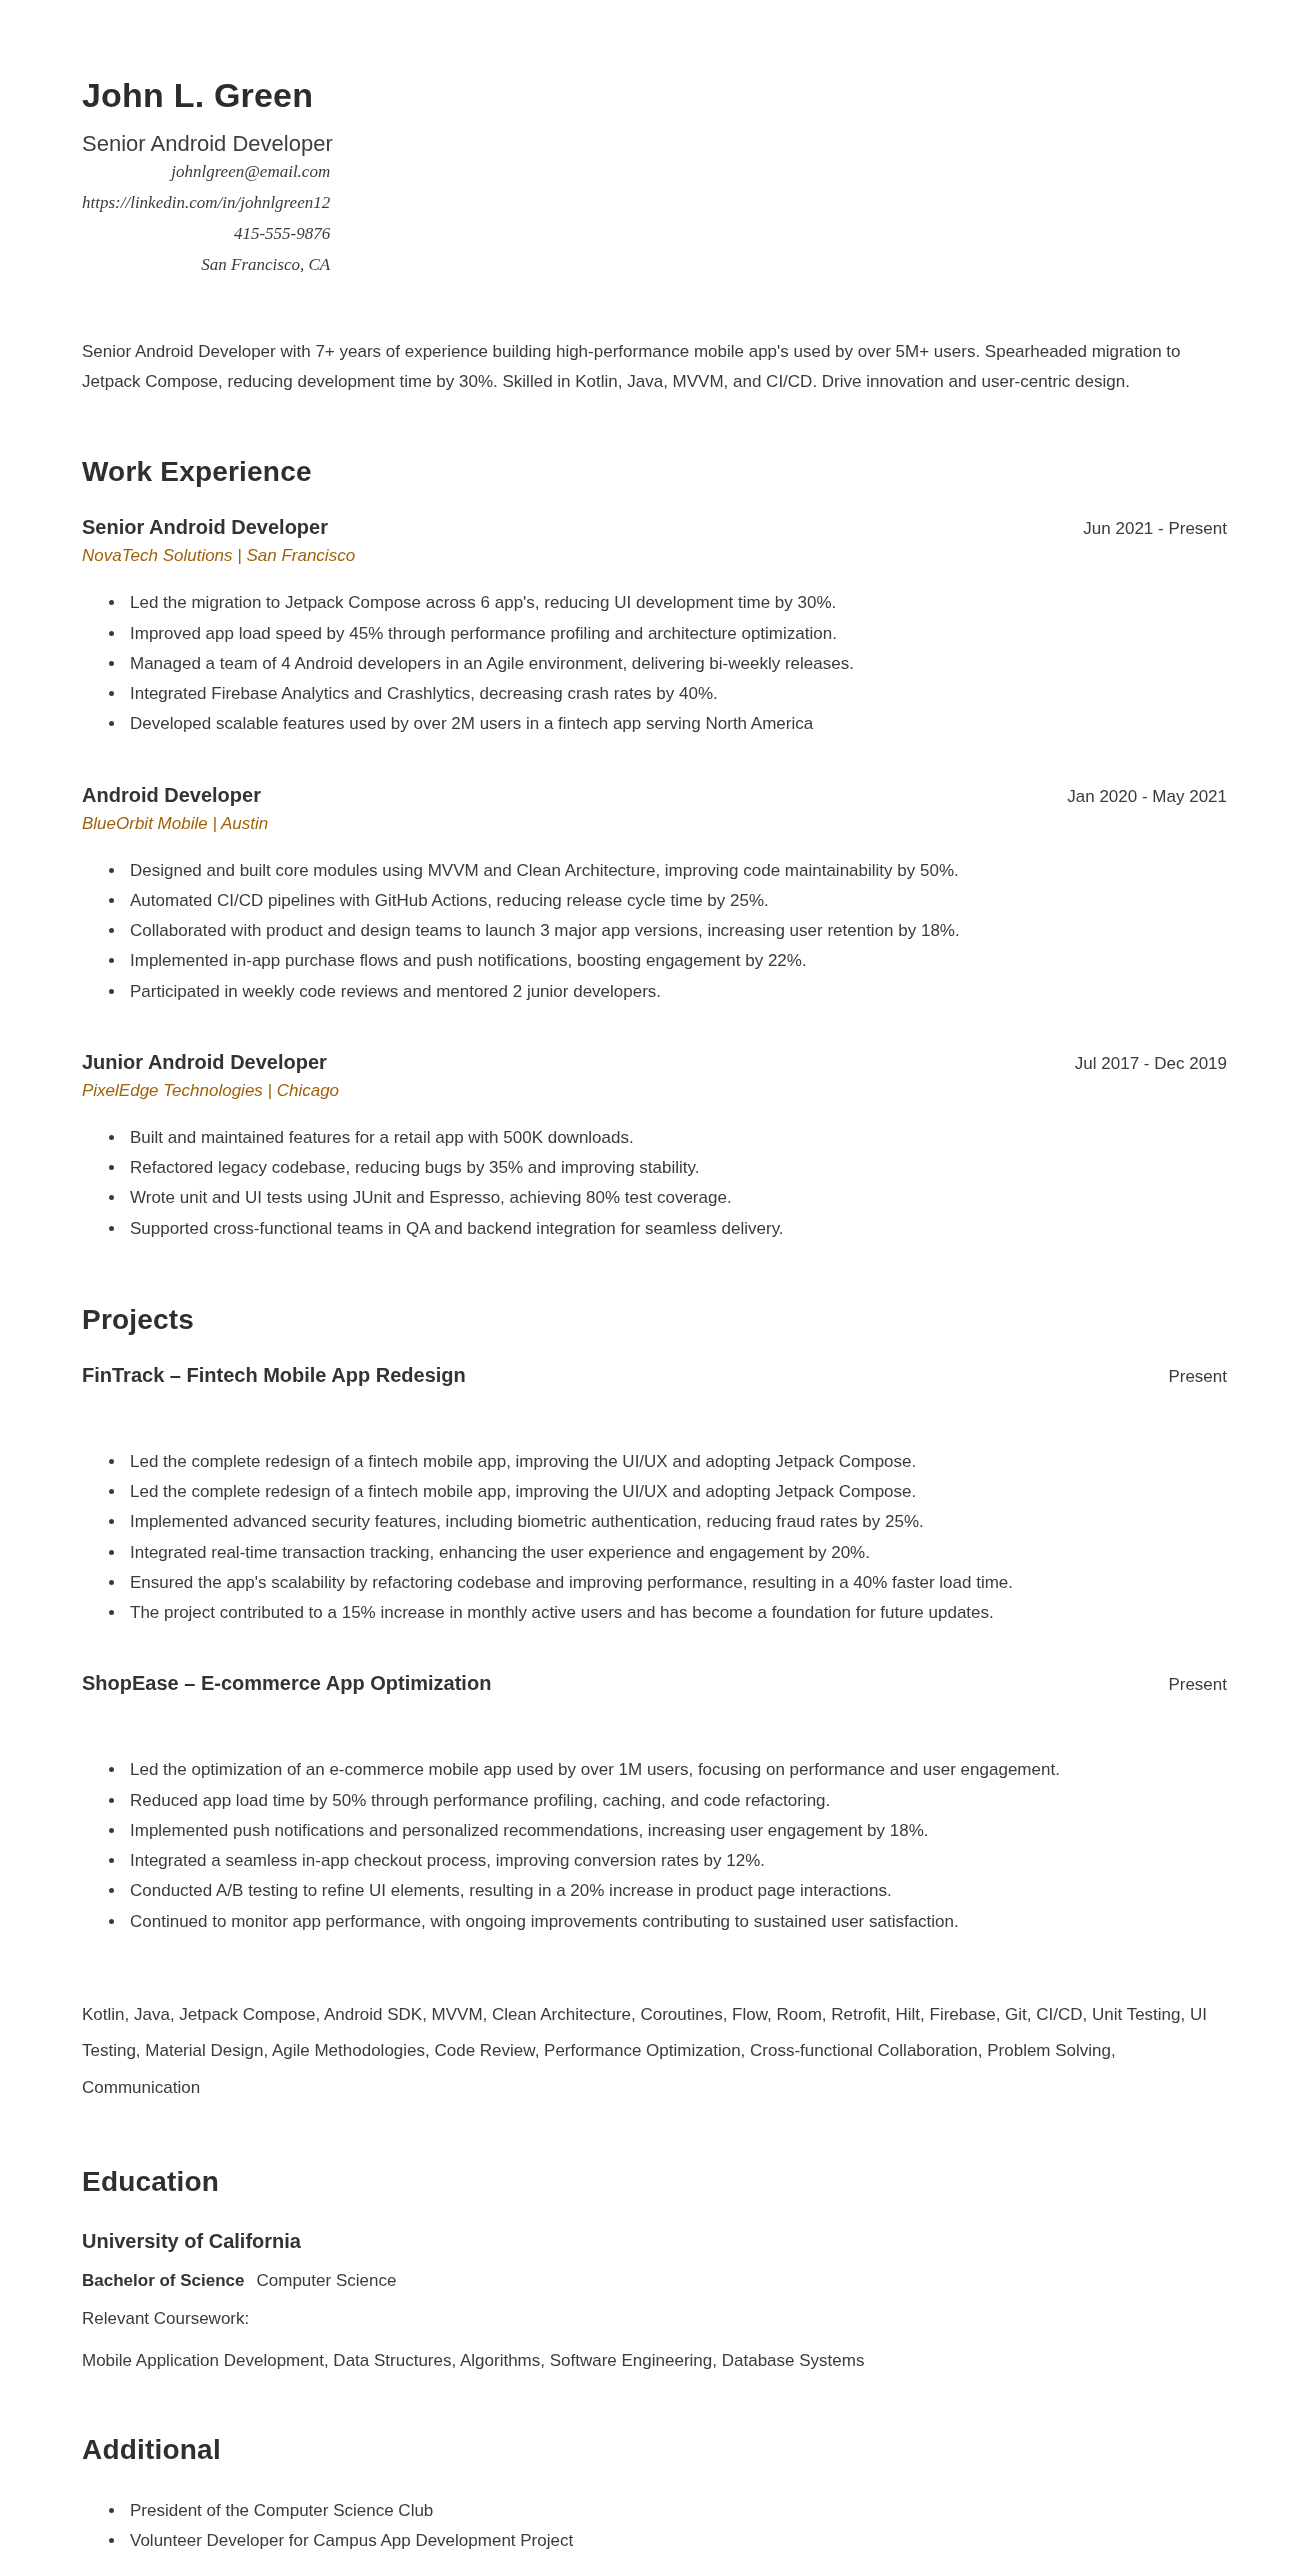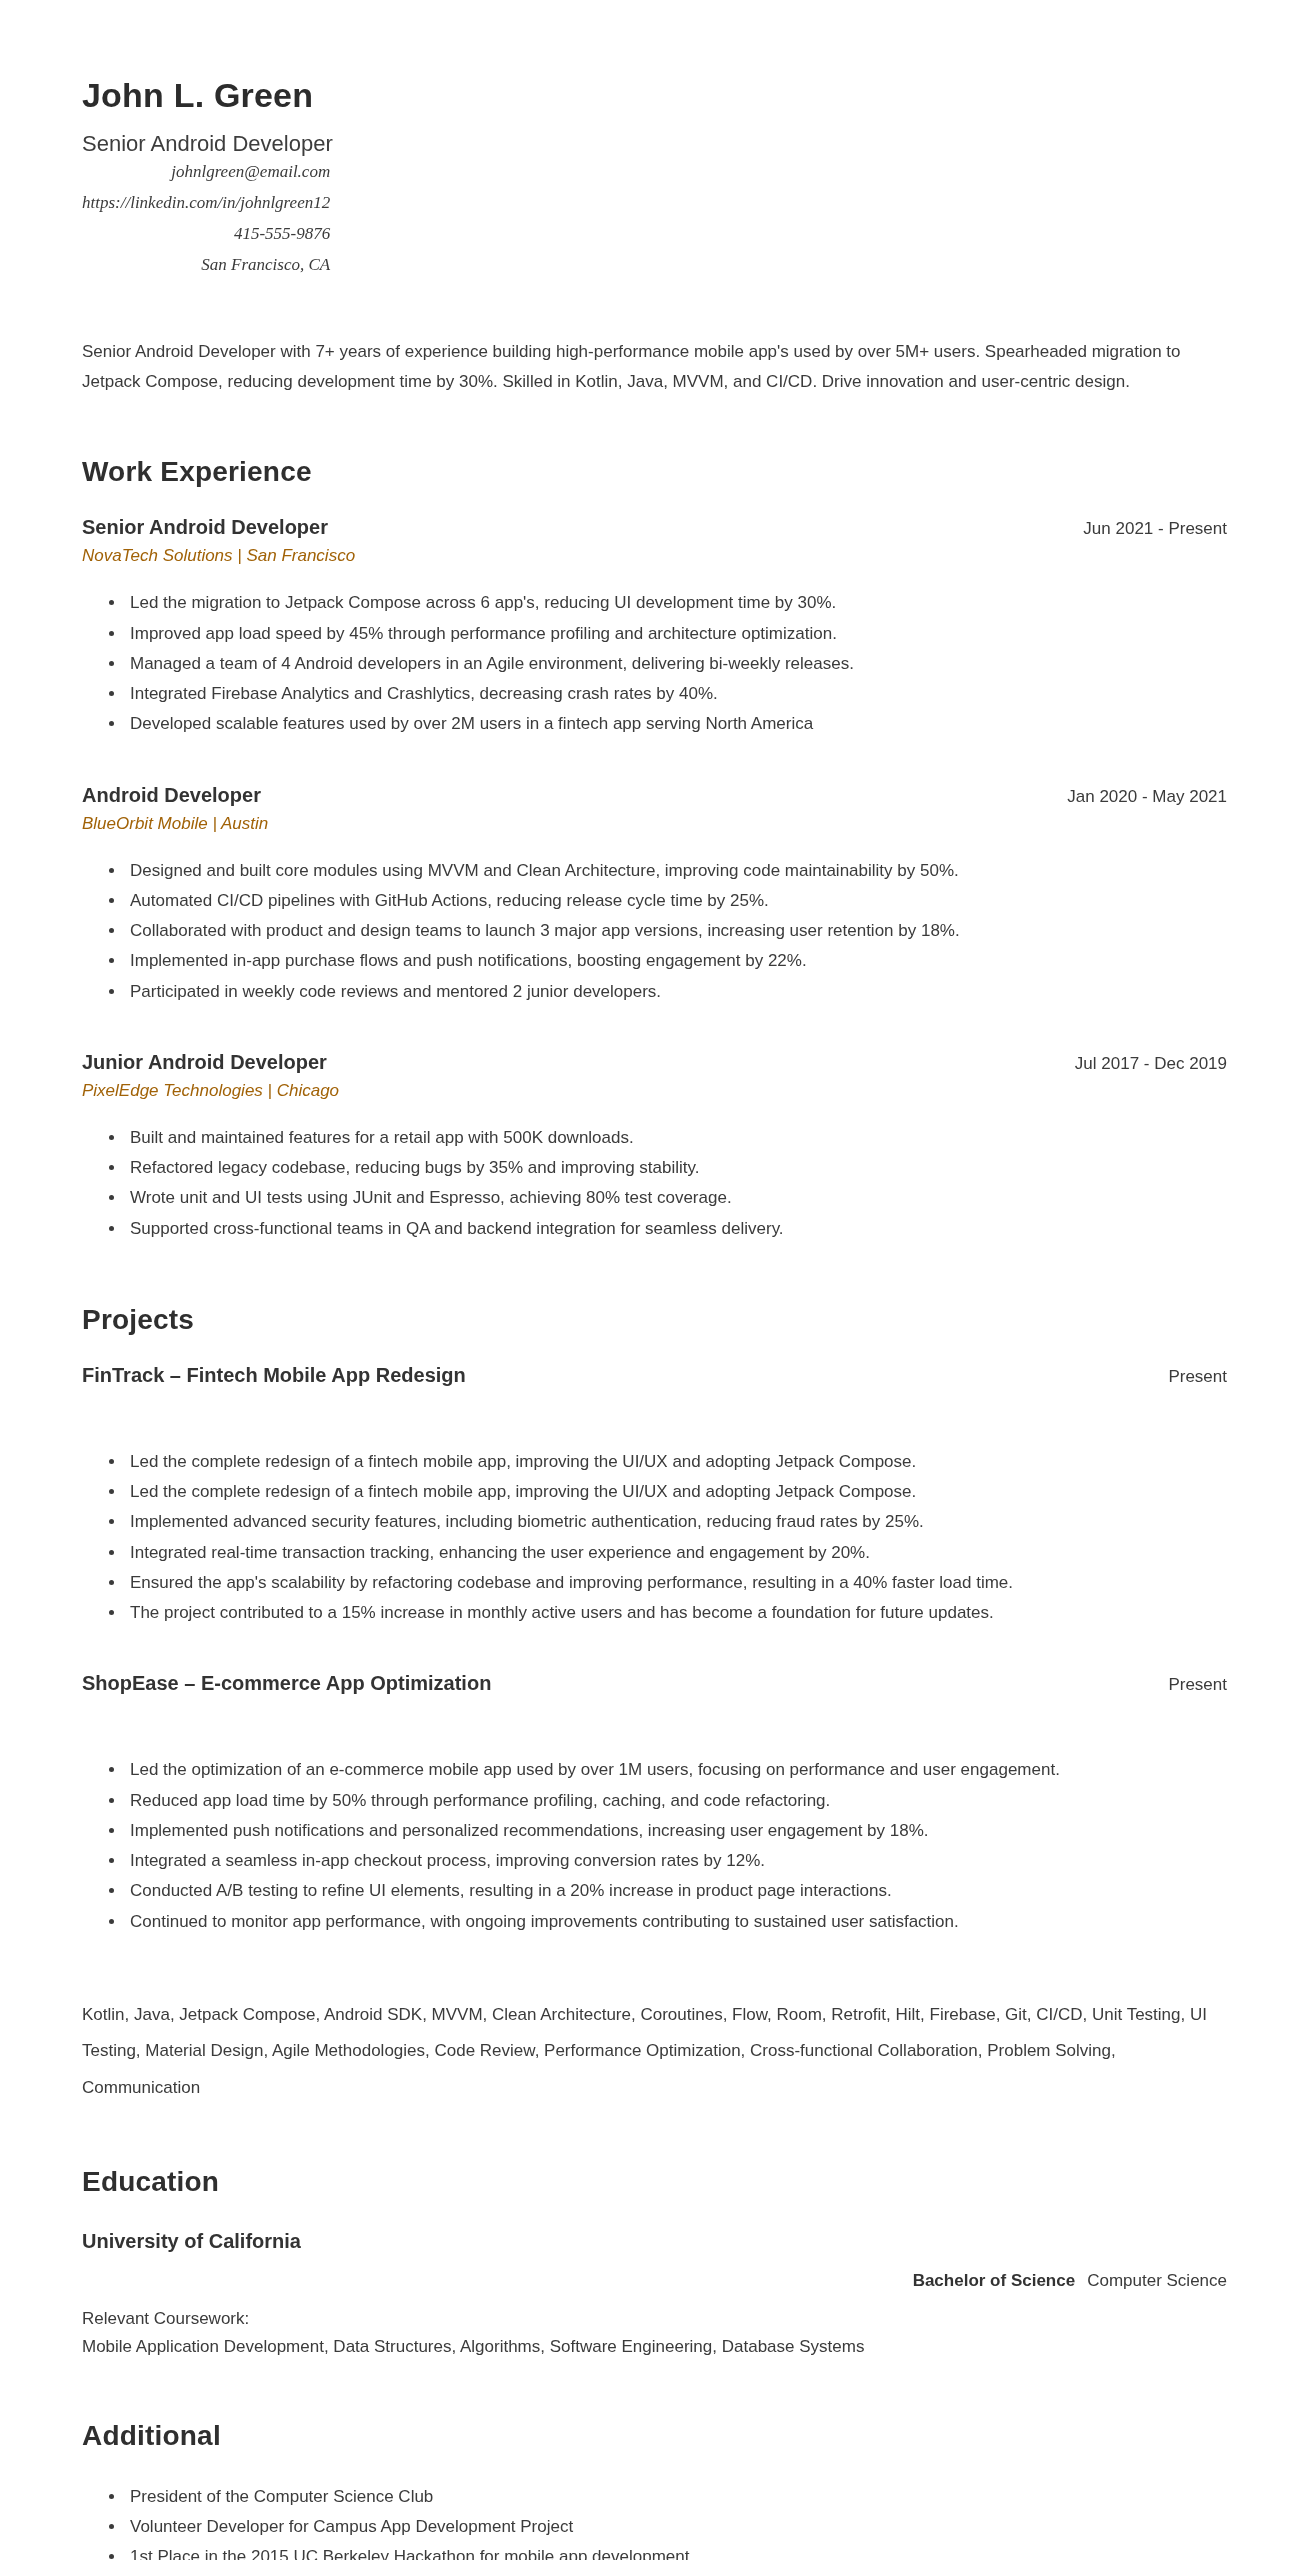--- a/index.html
+++ b/index.html
@@ -37,25 +37,25 @@
   .entry-sub-empty { height: 38px; }
 
   ul.bullets { margin: 22px 0 0 0; padding: 0 0 0 44px; font-size: 17px; line-height: 1.78; color: #3b3b3b; }
   ul.bullets li { padding-left: 4px; margin: 0; max-width: 1085px; }
 
   
   .skills-text { margin-top: 32px; font-size: 17px; line-height: 2.15; color: #3b3b3b; max-width: 1150px; }
 
   
   .edu-institution { font-size: 20px; font-weight: 700; color: #333333; margin-top: 32px; }
-  .edu-degree { margin-top: 18px; font-size: 17px; text-align: right; }
+  .edu-degree { margin-top: 18px; font-size: 17px; }
   .edu-degree .degree { font-weight: 700; color: #333333; }
   .edu-degree .field { margin-left: 12px; color: #3b3b3b; }
   .edu-coursework-label { margin-top: 14px; font-size: 17px; line-height: 1.6; }
-  .edu-coursework { font-size: 17px; line-height: 1.6; margin-top: 0; max-width: 1150px; }
+  .edu-coursework { font-size: 17px; line-height: 1.6; margin-top: 14px; max-width: 1150px; }
 </style>
 </head>
 <body>
 
 <div class="page">
 
   <div class="resume-header">
     <div>
       <h1 class="name">John L. Green</h1>
       <div class="headline">Senior Android Developer</div>

